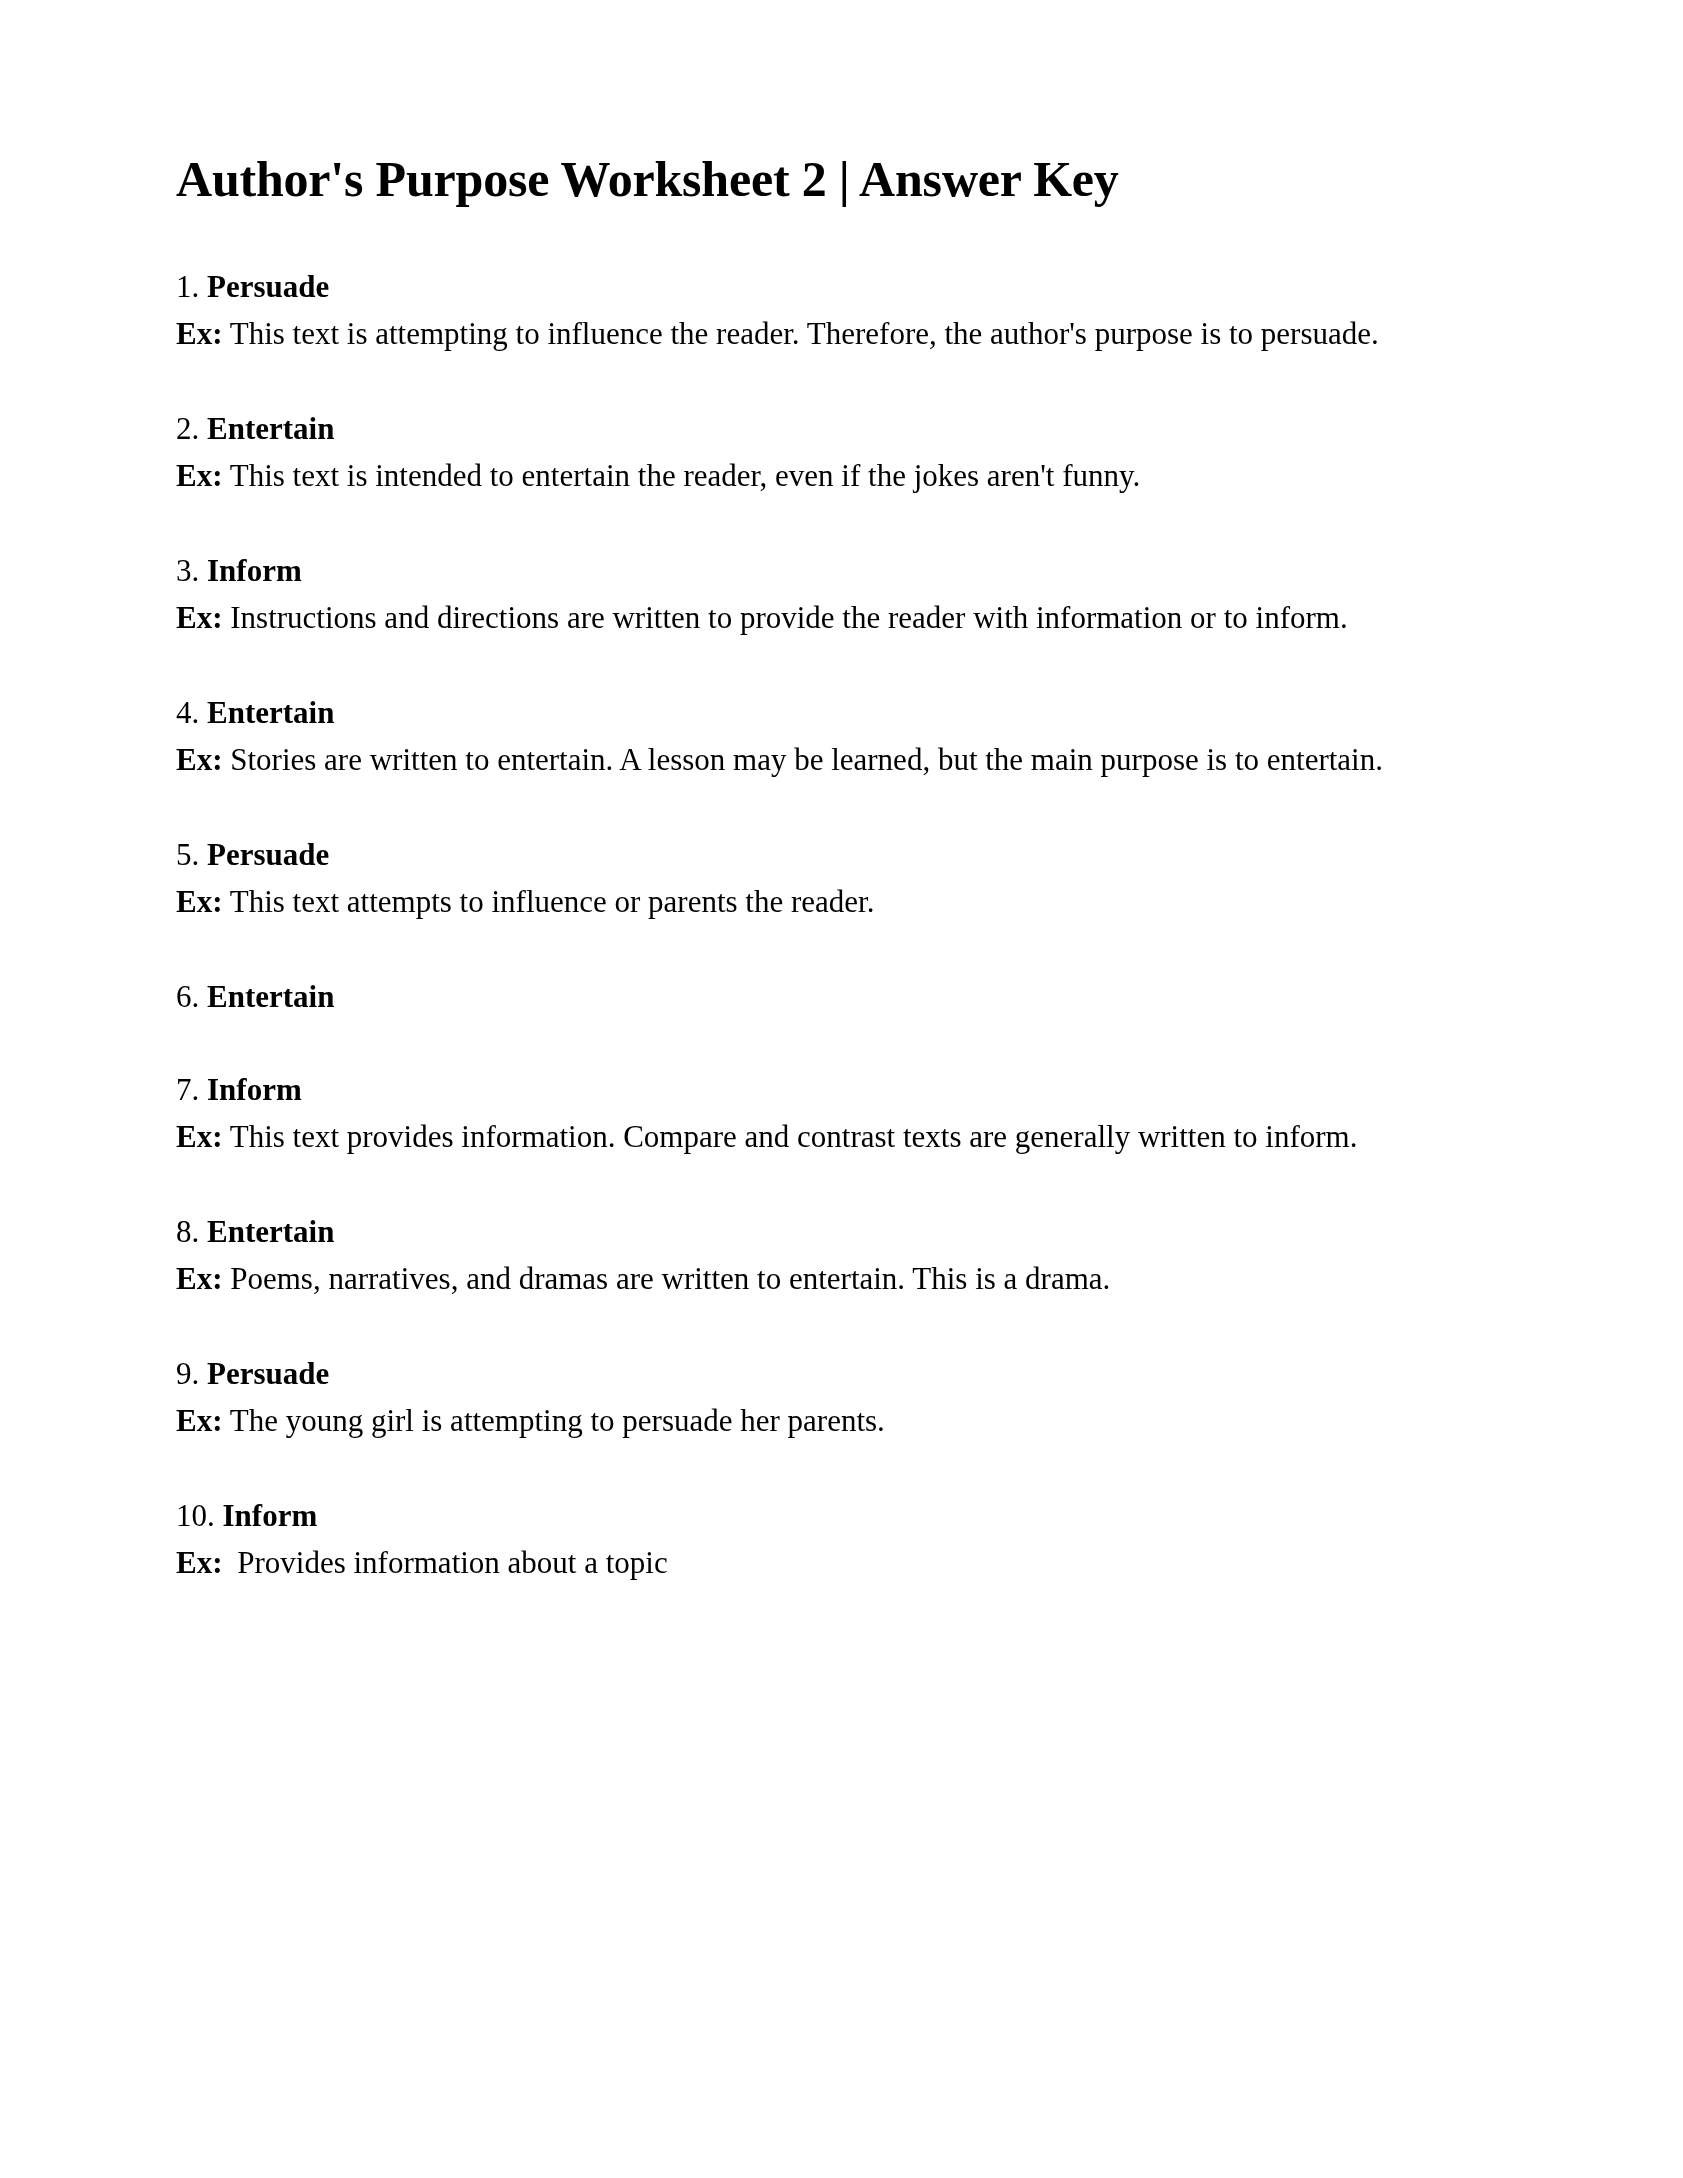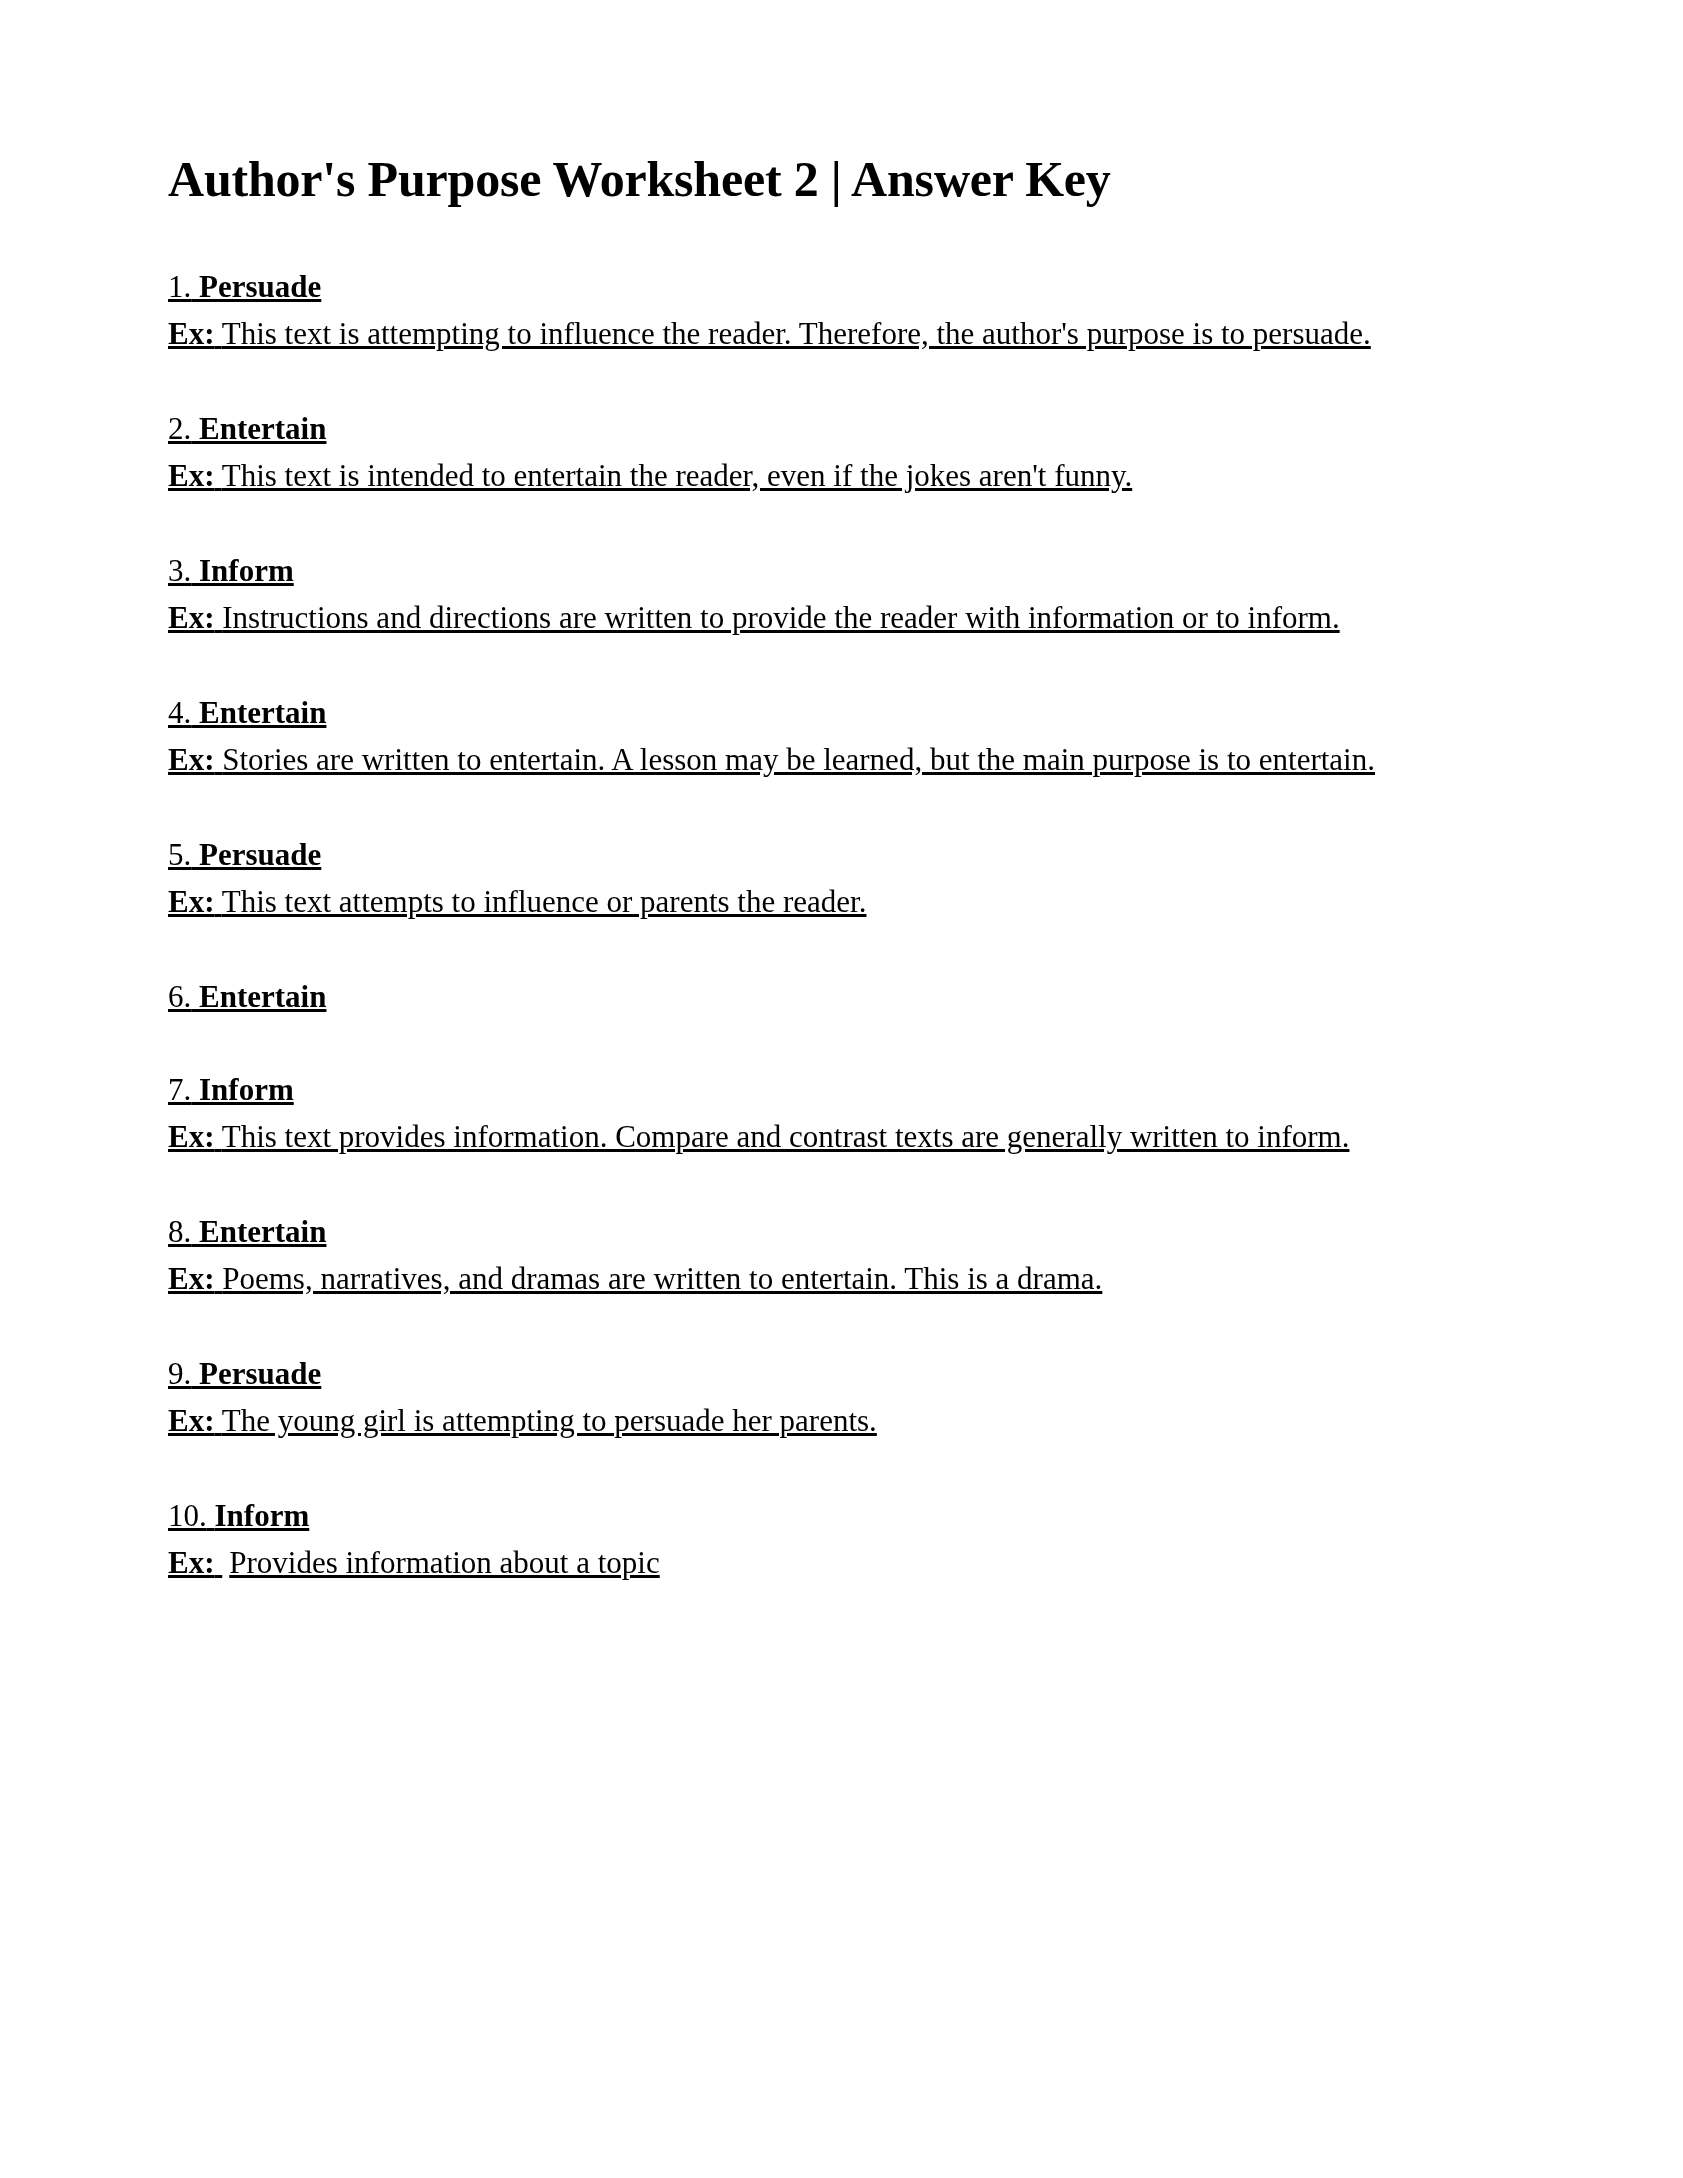--- a/index.html
+++ b/index.html
@@ -18,21 +18,21 @@
     position: relative;
     width: 1683px;
     height: 2178px;
     background: #ffffff;
     overflow: hidden;
     box-sizing: border-box;
   }
 
   .sheet {
     position: absolute;
-    left: 168px;
+    left: 176px;
     top: 0;
     width: 1287px;
   }
 
   .doc-title {
     font-size: 50px;
     font-weight: bold;
     line-height: 1.05;
     letter-spacing: -0.2px;
     margin: 0;
@@ -43,21 +43,20 @@
   .answer-list {
     margin: 0;
     padding: 0;
     list-style: none;
     margin-top: 57px;
   }
 
   .answer-item {
     margin: 0 0 46px 0;
     padding: 0;
-    text-decoration: underline;
   }
 
   .answer-item:last-child {
     margin-bottom: 0;
   }
 
   .answer-heading {
     font-size: 31px;
     line-height: 1.52;
     margin: 0;

